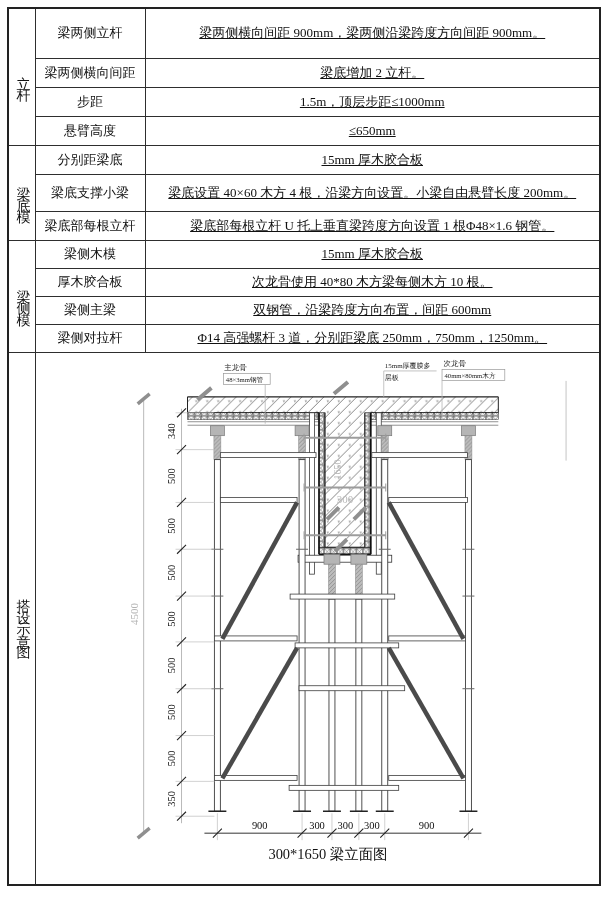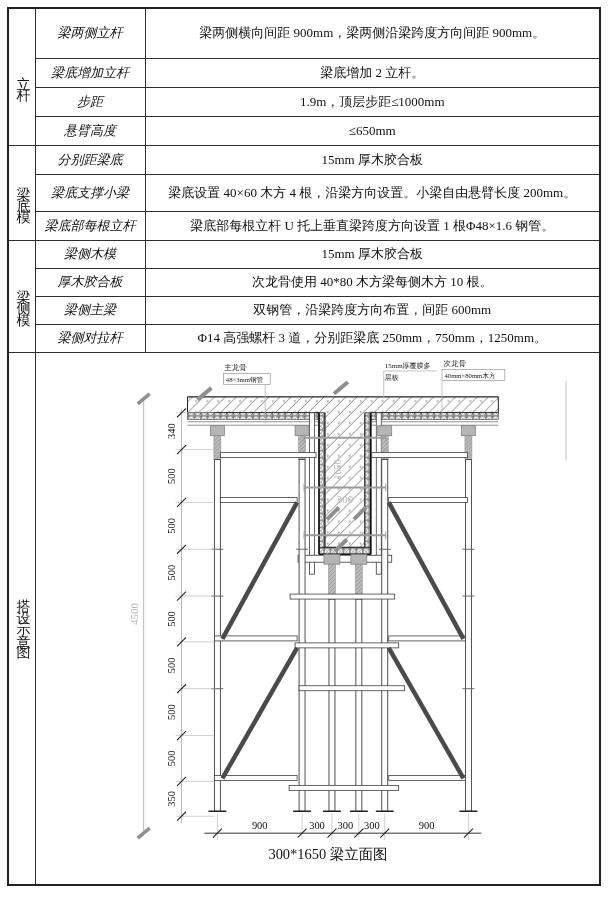--- a/index.html
+++ b/index.html
@@ -13,22 +13,22 @@
   col.c-key{width:110px;}
   col.c-val{width:455px;}
   tr.r1{height:50px;}
   tr.r{height:29px;}
   tr.r6{height:37px;}
   tr.rs{height:28px;}
   tr.rdiag{height:527px;}
   td.grp{padding:0;}
   .vlabel{display:block;margin:0 auto;writing-mode:vertical-rl;text-orientation:upright;
           letter-spacing:0.85em;font-size:14px;line-height:25px;}
-  td.key{font-size:13px;font-style:italic;}
-  td.val{font-size:13px;}
+  td.key{font-size:13px;}
+  td.val{font-size:13px;text-decoration:underline;}
   td.diagram-cell{padding:0;vertical-align:top;}
   svg text{font-family:"Liberation Serif","DejaVu Serif",serif;}
 </style>
 </head>
 <body>
 
 <div class="page">
   <table class="spec">
     <colgroup>
         <col class="c-grp">
@@ -38,26 +38,26 @@
 
     <tbody>
         <tr class="r1">
       <td class="grp" rowspan="4">
         <span class="vlabel">立杆</span>
       </td>
       <td class="key">梁两侧立杆</td>
       <td class="val">梁两侧横向间距 900mm，梁两侧沿梁跨度方向间距 900mm。</td>
     </tr>
     <tr class="r">
-      <td class="key">梁底增加立杆</td>
+      <td class="key">梁两侧横向间距</td>
       <td class="val">梁底增加 2 立杆。</td>
     </tr>
     <tr class="r">
       <td class="key">步距</td>
-      <td class="val">1.9m，顶层步距≤1000mm</td>
+      <td class="val">1.5m，顶层步距≤1000mm</td>
     </tr>
     <tr class="r">
       <td class="key">悬臂高度</td>
       <td class="val">≤650mm</td>
     </tr>
 
     <tr class="r">
       <td class="grp" rowspan="3">
         <span class="vlabel">梁底模</span>
       </td>

